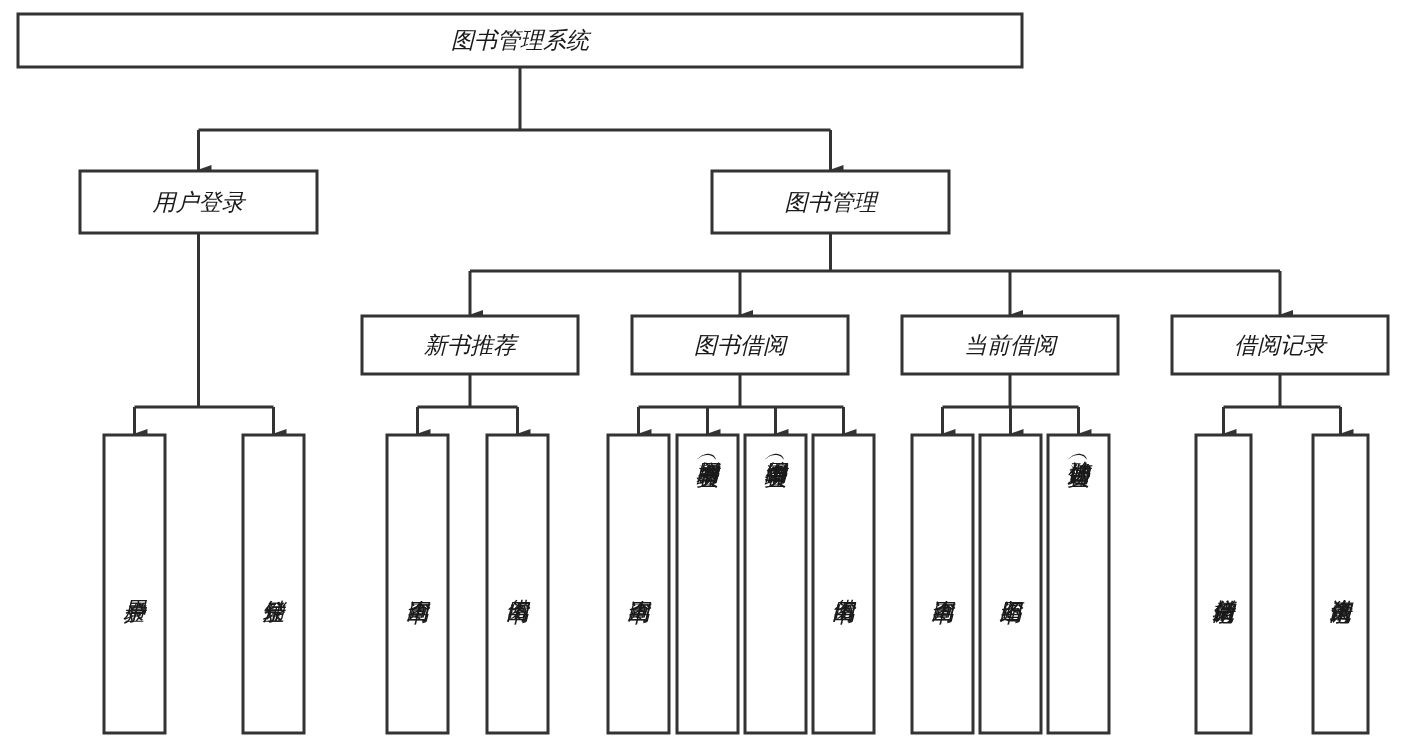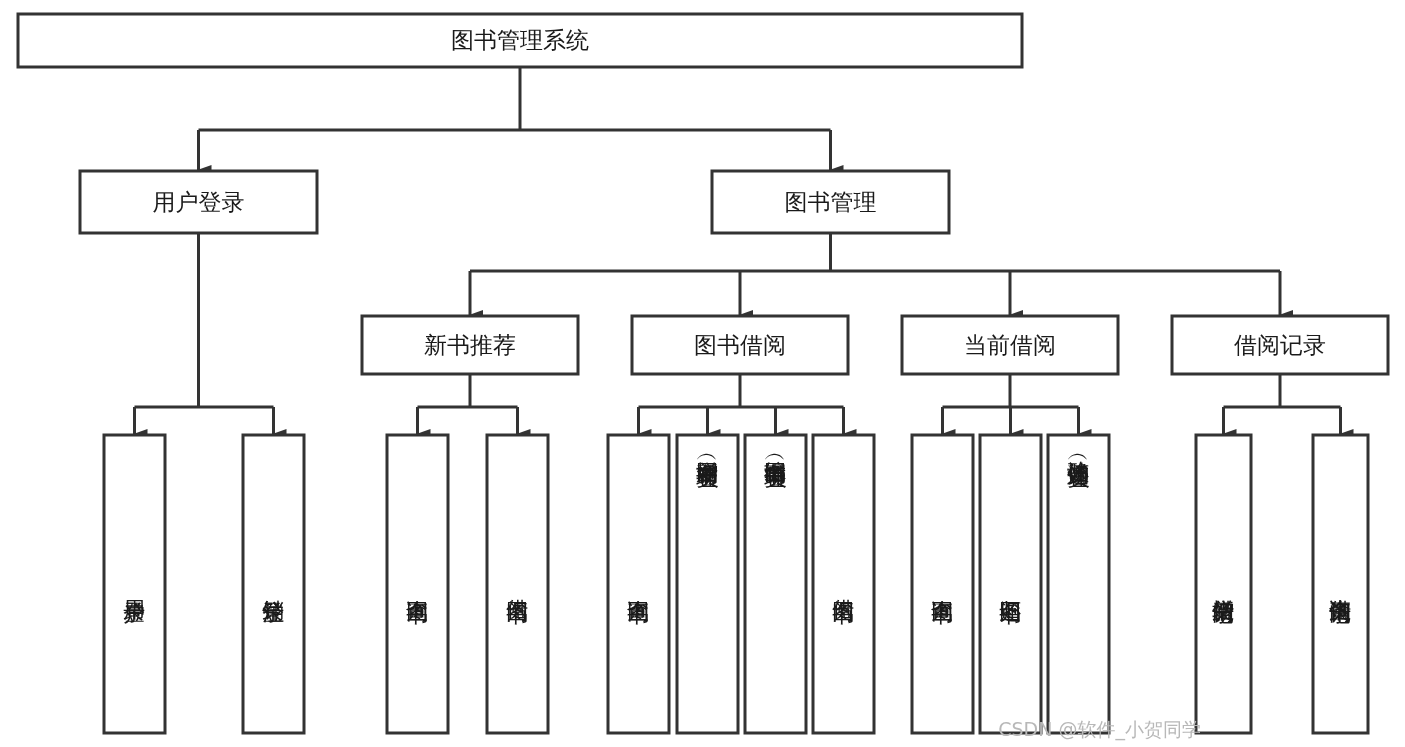--- a/index.html
+++ b/index.html
@@ -13,20 +13,21 @@
     height: 747px;
     font-family: "DejaVu Sans", "Liberation Sans", sans-serif;
     overflow: hidden;
     position: relative;
   }
   #diagram-root {
     position: relative;
     width: 1211px;
     height: 747px;
     background: #ffffff;
+    font-style: italic;
   }
   svg.diagram-canvas {
     position: absolute;
     top: 0;
     left: 0;
     width: 1405px;
     height: 747px;
     display: block;
   }
   .node-box {
@@ -199,15 +200,14 @@
         <div class="vertical-label vtext">确认归还（管理员）</div>
       </div>
       <div class="vlabel-wrap centered" style="left: 1196px; top: 435px; width: 55px; height: 298px;">
         <div class="vertical-label vtext">新增借阅记录</div>
       </div>
       <div class="vlabel-wrap centered" style="left: 1313px; top: 435px; width: 55px; height: 298px;">
         <div class="vertical-label vtext">查询借阅记录</div>
       </div>
     </div>
 
-  <div class="watermark">CSDN @软件_小贺同学</div>
 
 </div>
 
 </body></html>

